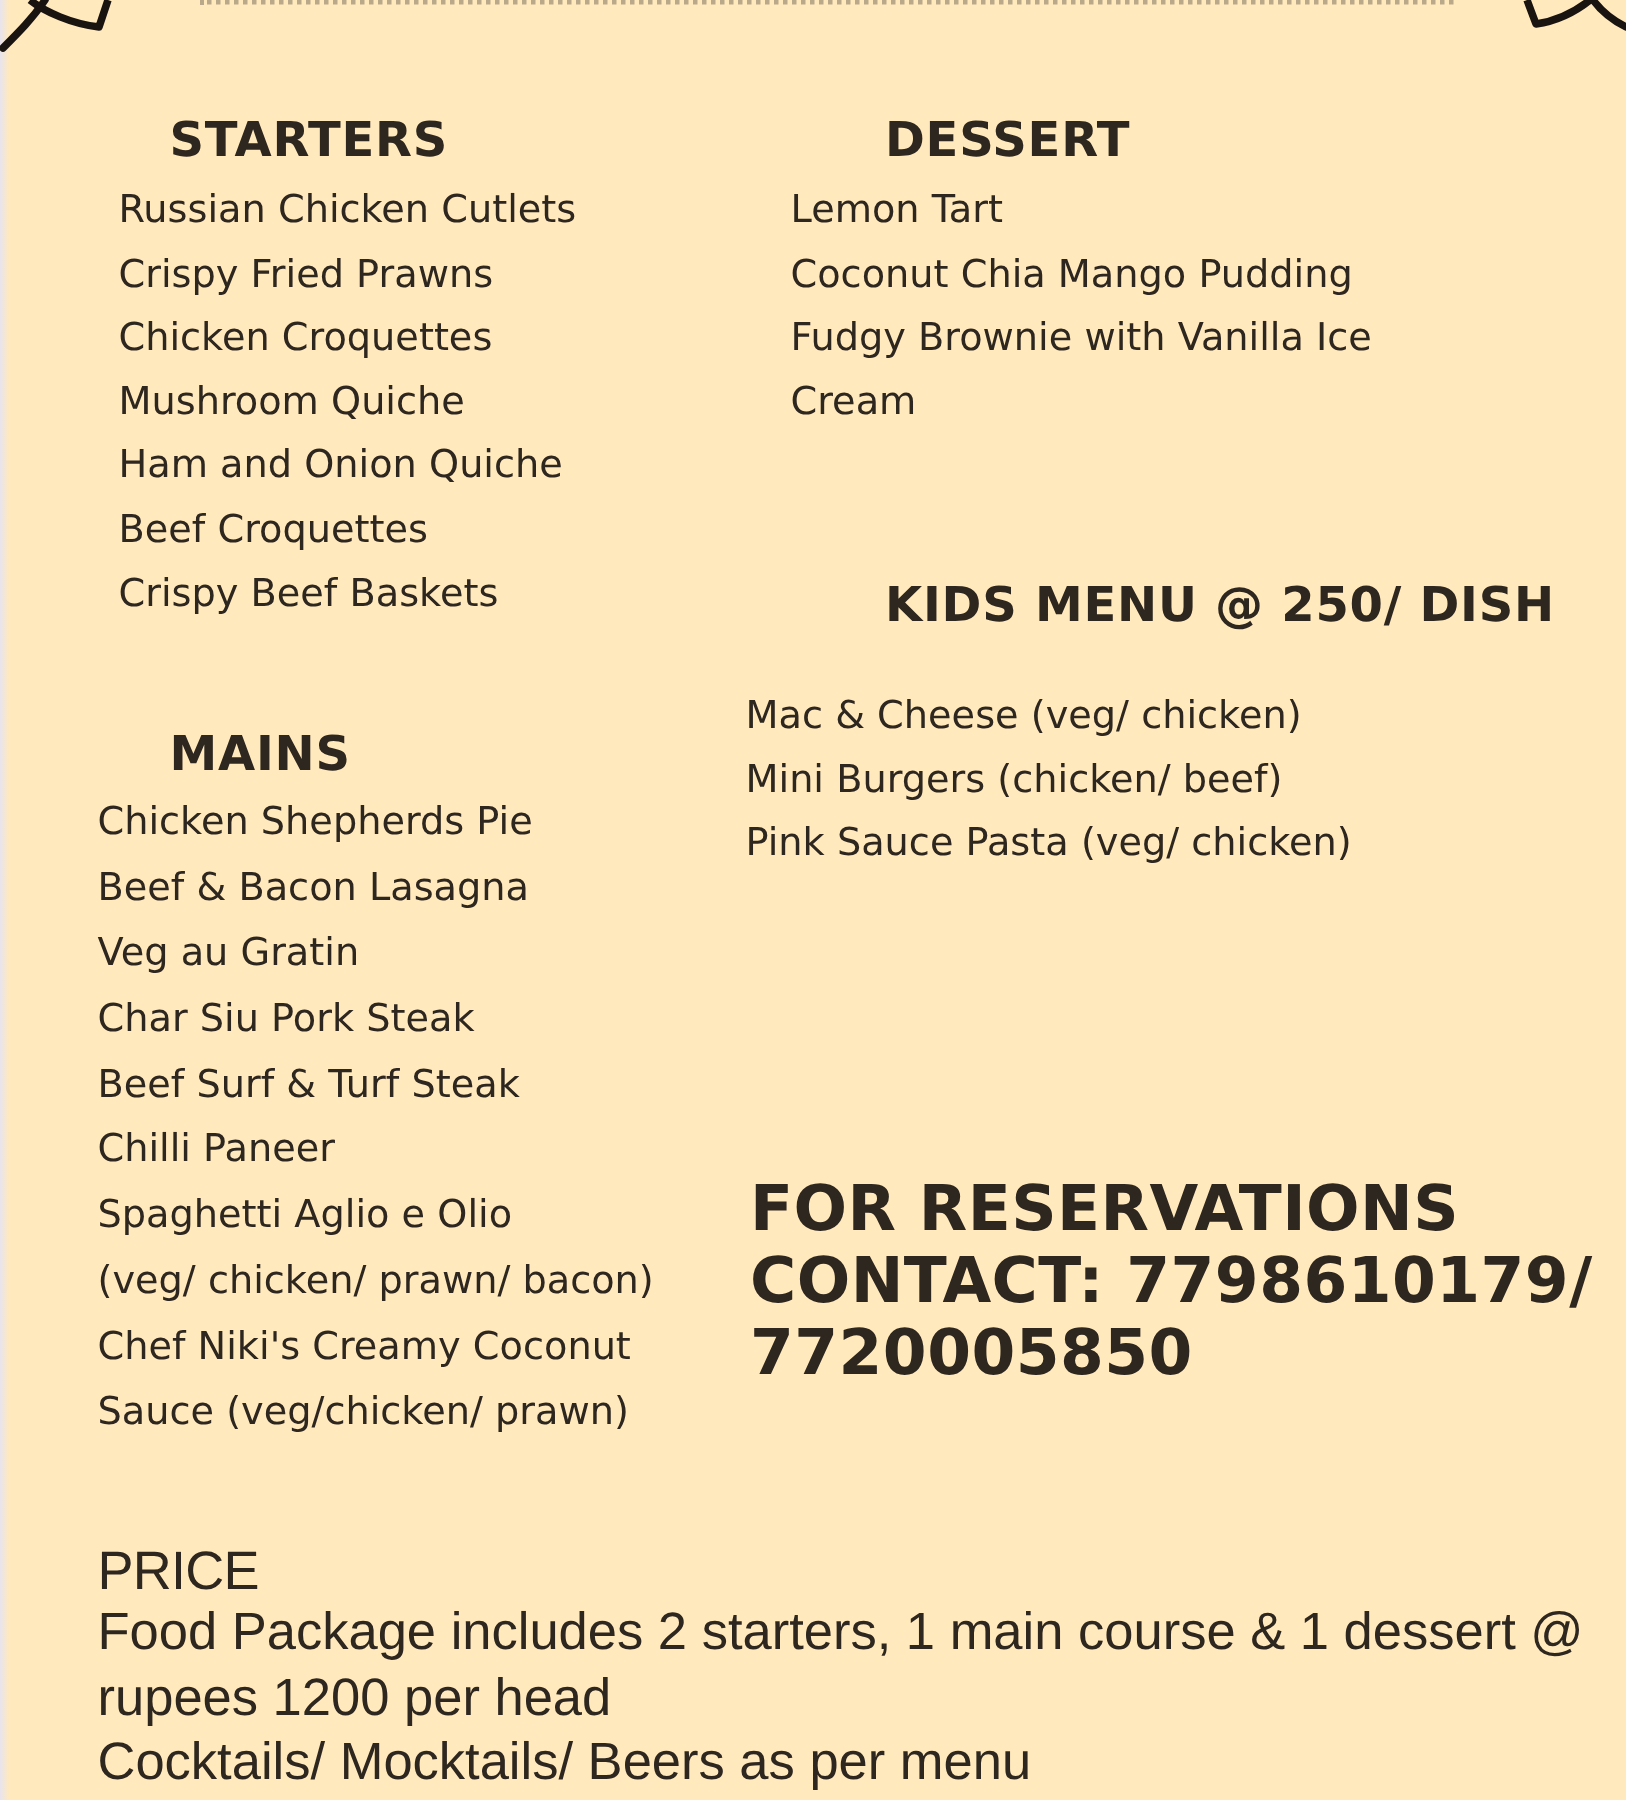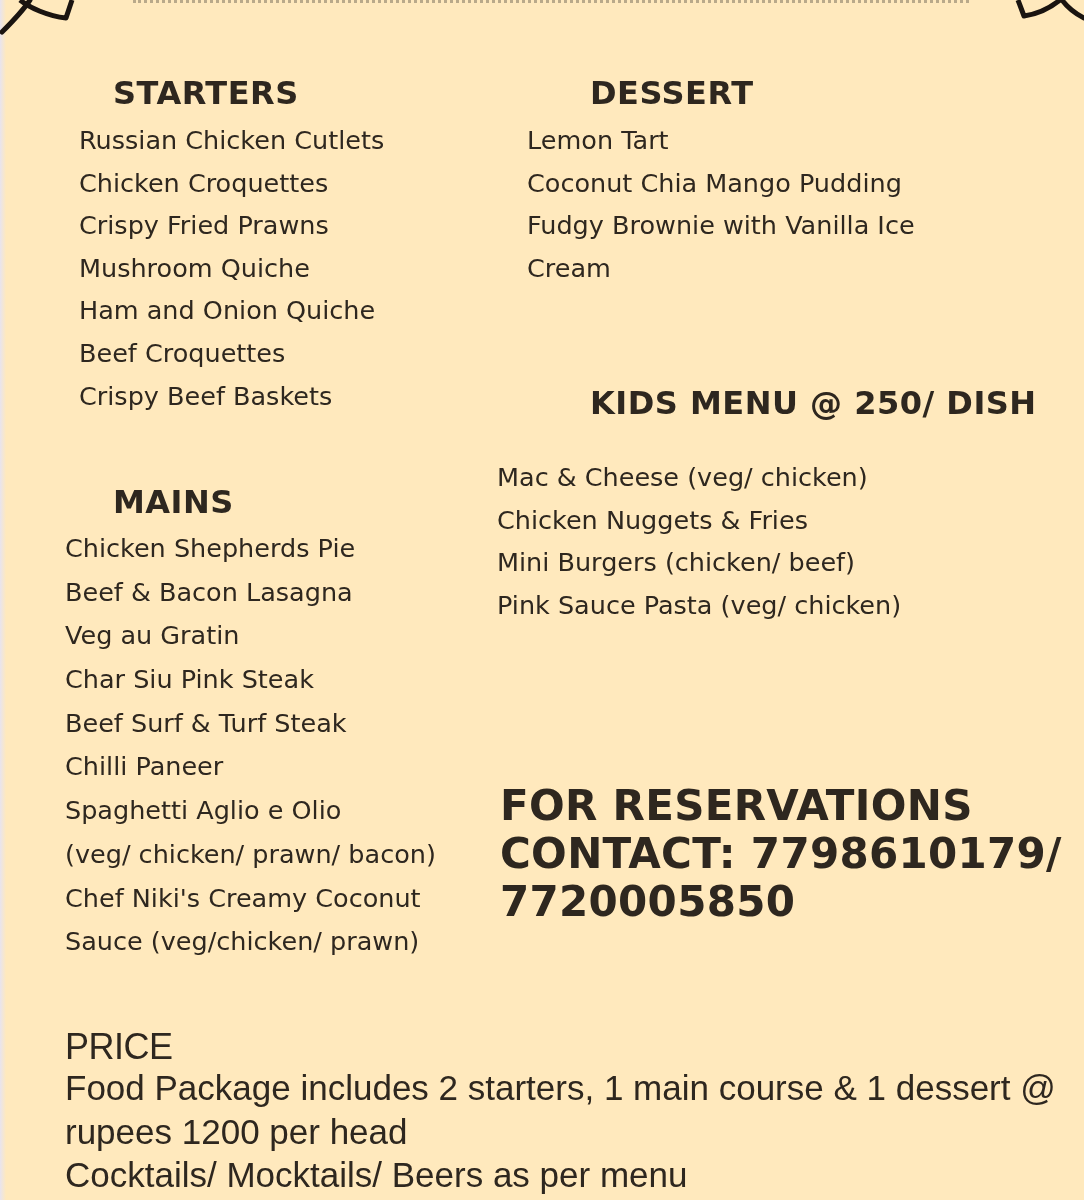--- a/index.html
+++ b/index.html
@@ -67,22 +67,22 @@
   <svg width="80" height="40" viewBox="0 0 80 40">
     <path d="M14 0 L 20 16 C 34 14, 46 8, 56 0" fill="none" stroke="#1a1410" stroke-width="5" stroke-linejoin="round"></path>
     <path d="M58 0 C 64 8, 72 14, 80 18" fill="none" stroke="#1a1410" stroke-width="5" stroke-linecap="round"></path>
   </svg>
 </div>
 
 <section>
   <h2 class="heading" style="left:97px; top:58px;">STARTERS</h2>
   <ul class="list" style="left:79px; top:119px;">
     <li>Russian Chicken Cutlets</li>
+    <li>Crispy Fried Prawns</li>
     <li>Chicken Croquettes</li>
-    <li>Crispy Fried Prawns</li>
     <li>Mushroom Quiche</li>
     <li>Ham and Onion Quiche</li>
     <li>Beef Croquettes</li>
     <li>Crispy Beef Baskets</li>
   </ul>
 </section>
 
 <section>
   <h2 class="heading" style="left:574px; top:58px;">DESSERT</h2>
   <ul class="list" style="left:527px; top:119px;">
@@ -90,33 +90,32 @@
     <li>Coconut Chia Mango Pudding</li>
     <li>Fudgy Brownie with Vanilla Ice</li>
     <li>Cream</li>
   </ul>
 </section>
 
 <section>
   <h2 class="heading" style="left:574px; top:368px;">KIDS MENU @ 250/ DISH</h2>
   <ul class="list" style="left:497px; top:456px;">
     <li>Mac &amp; Cheese (veg/ chicken)</li>
-    <li>Chicken Nuggets &amp; Fries</li>
     <li>Mini Burgers (chicken/ beef)</li>
     <li>Pink Sauce Pasta (veg/ chicken)</li>
   </ul>
 </section>
 
 <section>
   <h2 class="heading" style="left:97px; top:467px;">MAINS</h2>
   <ul class="list mains" style="left:65px; top:527px;">
     <li>Chicken Shepherds Pie</li>
     <li>Beef &amp; Bacon Lasagna</li>
     <li>Veg au Gratin</li>
-    <li>Char Siu Pink Steak</li>
+    <li>Char Siu Pork Steak</li>
     <li>Beef Surf &amp; Turf Steak</li>
     <li>Chilli Paneer</li>
     <li>Spaghetti Aglio e Olio</li>
     <li>(veg/ chicken/ prawn/ bacon)</li>
     <li>Chef Niki's Creamy Coconut</li>
     <li>Sauce (veg/chicken/ prawn)</li>
   </ul>
 </section>
 
 <div class="reservation">

